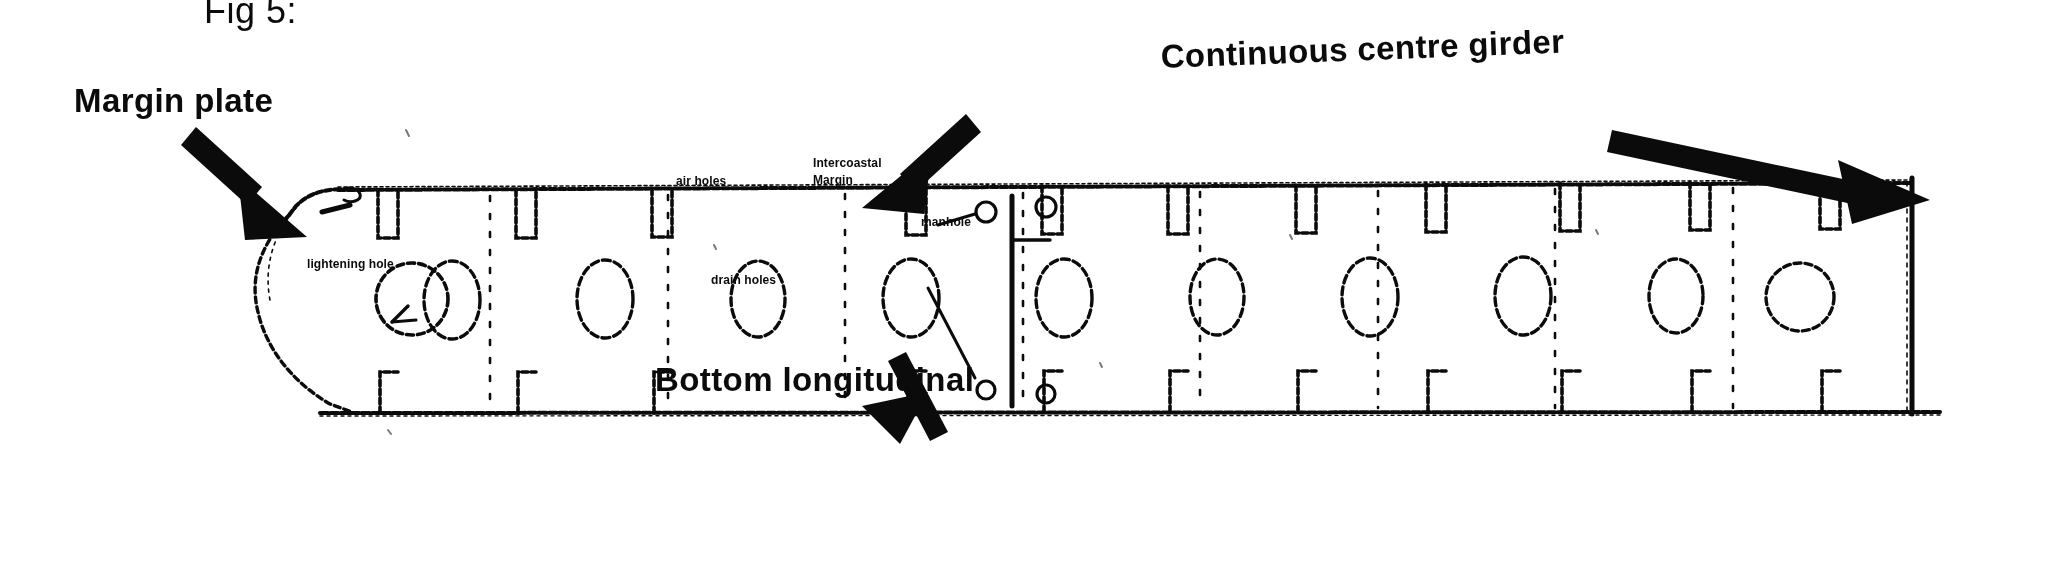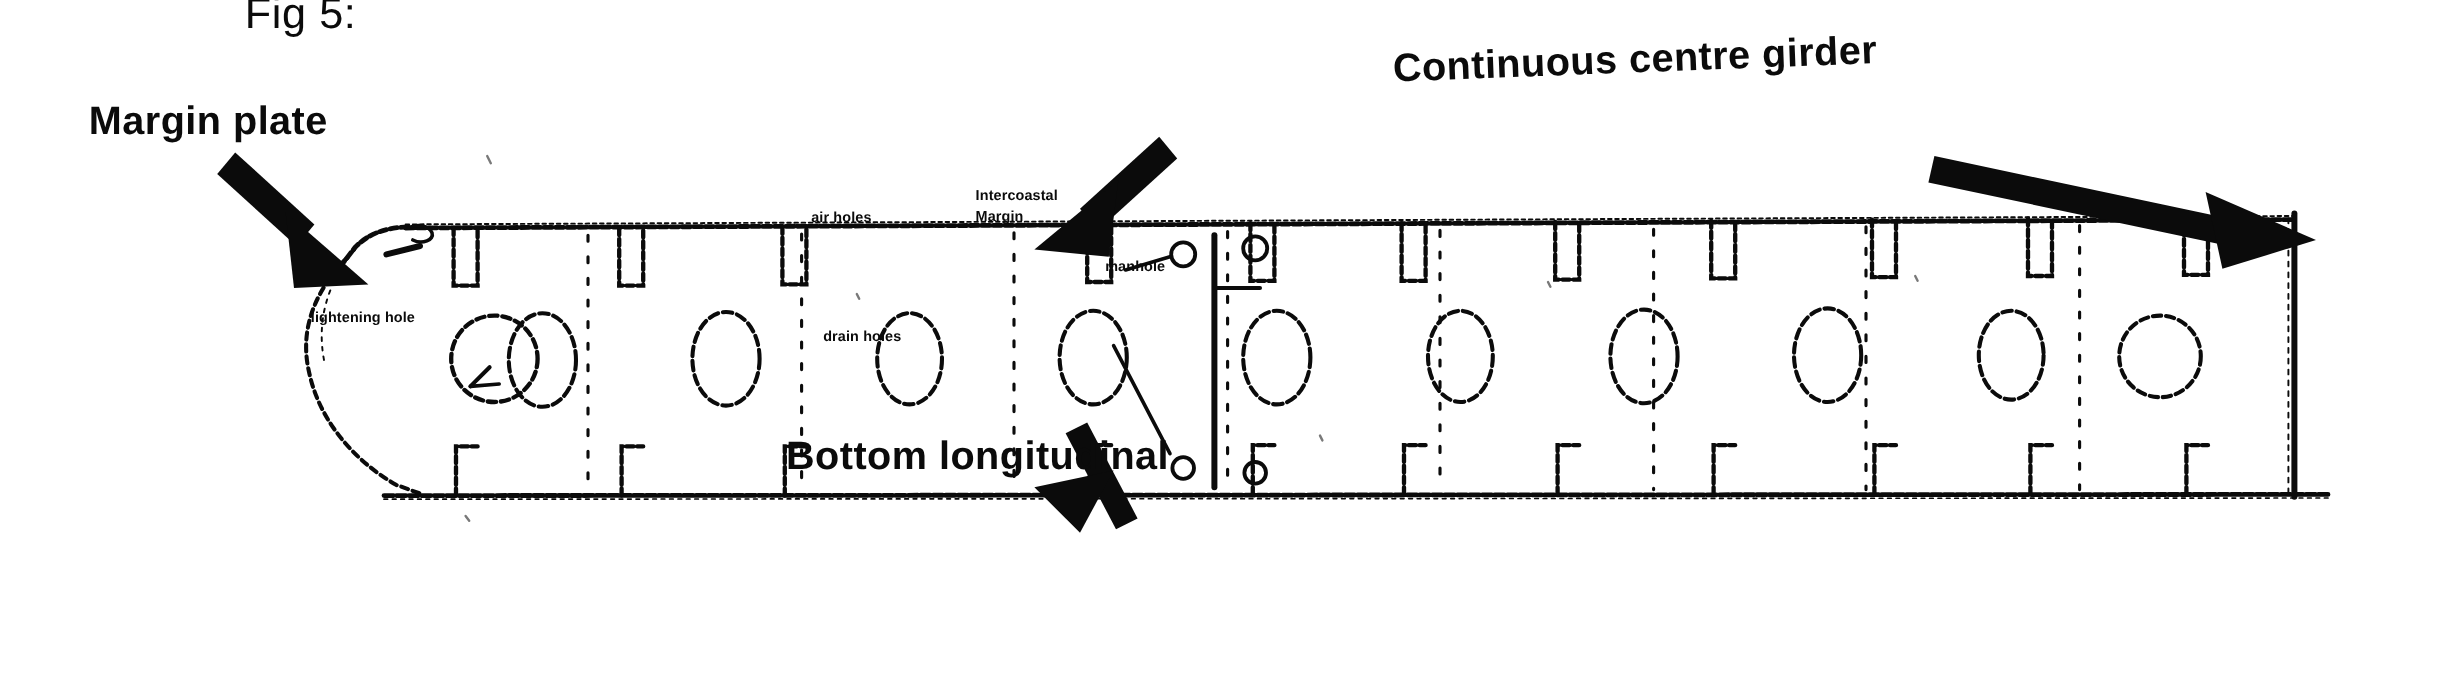--- a/index.html
+++ b/index.html
@@ -39,24 +39,24 @@
     line-height:17px;
   }
 
   .l-fig{left:204px;top:-10px;}
   .l-margin{left:74px;top:82px;}
   .l-tanktop{left:392px;top:81px;}
   .l-innerbottom{left:727px;top:55px;}
   .l-centregirder{left:1160px;top:38px;transform:rotate(-2.2deg);transform-origin:left top;}
   .l-bottomlong{left:655px;top:361px;}
 
-  .l-lightening{left:259px;top:256px;}
+  .l-lightening{left:259px;top:256px;padding-left:48px;}
   .l-airholes{left:676px;top:173px;}
   .l-intercoastal{left:813px;top:155px;}
-  .l-drainholes{left:686px;top:272px;}
+  .l-drainholes{left:711px;top:272px;}
   .l-manhole{left:921px;top:174px;margin-top:40px;}
 </style>
 </head>
 <body>
 
 <div id="stage">
 
   <svg id="fig" viewBox="0 0 2048 566" aria-hidden="true">
     <defs>
 

